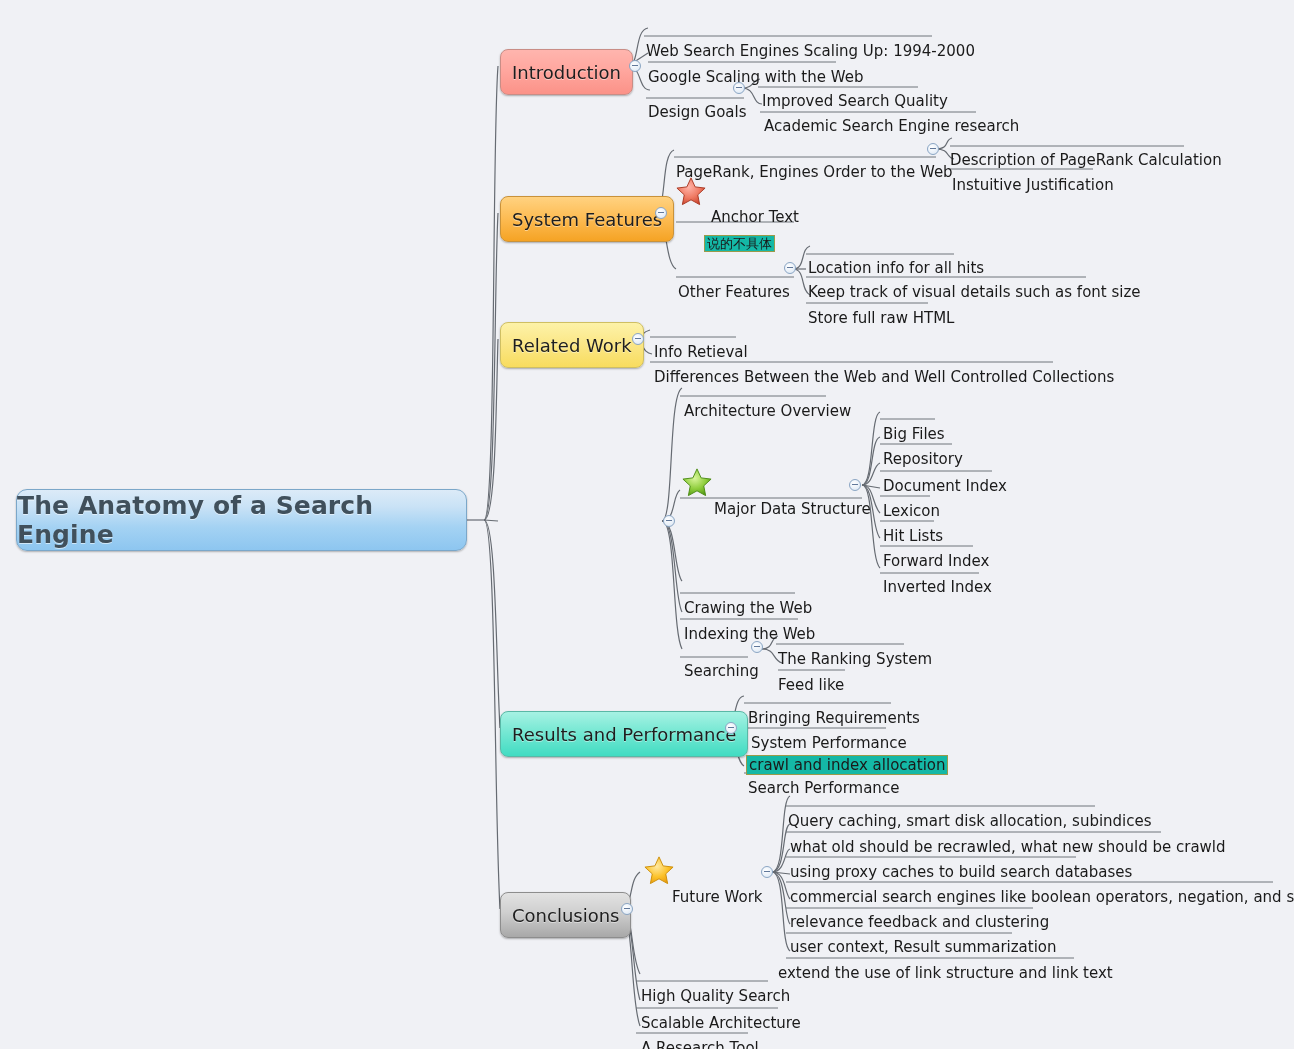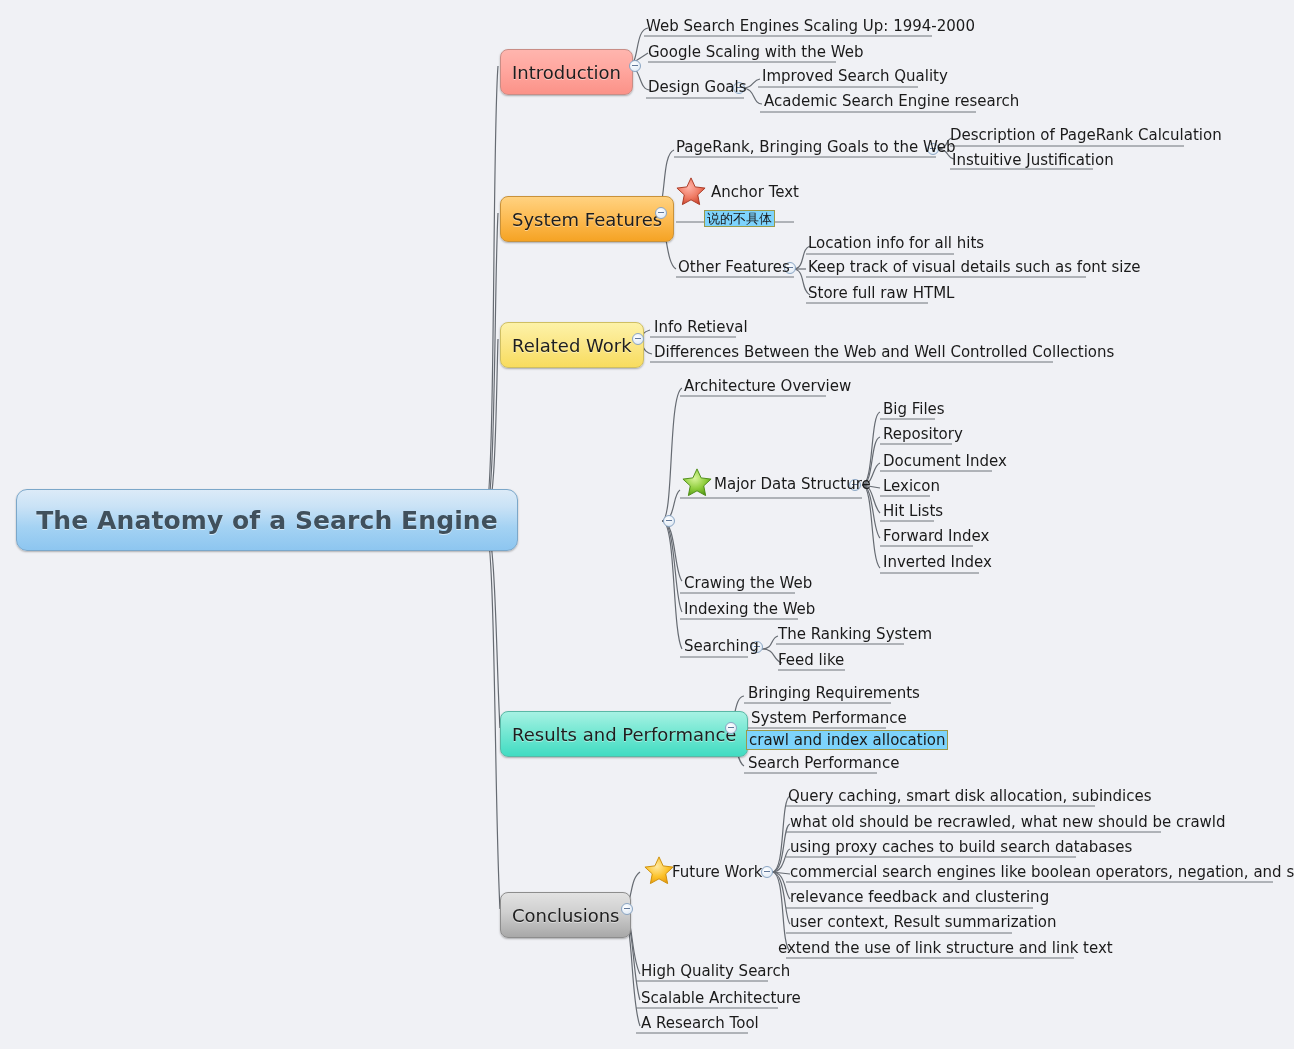--- a/index.html
+++ b/index.html
@@ -17,21 +17,21 @@
 
   #canvas { position: absolute; inset: 0; }
 
   
   #wires { position: absolute; left: 0; top: 0; width: 1294px; height: 1049px; pointer-events: none; }
 
   
   .root-node {
     position: absolute;
     left: 16px; top: 489px;
-    width: 502px; height: 62px;
+    width: 451px; height: 62px;
     border-radius: 11px;
     border: 1px solid #7ba7c9;
     background: linear-gradient(to bottom, #dcebf8 0%, #c9e2f6 28%, #a4d2f3 62%, #8dc6f0 100%);
     box-shadow: 0 1px 2px rgba(0,0,0,0.28);
     display: flex; align-items: center; justify-content: center;
   }
   .root-node .root-label {
     font-size: 25px; font-weight: bold;
     color: #40505c;
     letter-spacing: 0.1px;
@@ -62,24 +62,25 @@
   .bn-grey   { background: linear-gradient(to bottom,#e2e2e2 0%,#cfcfcf 45%,#a8a8a8 100%); border-color:#8d8d8d; }
 
   
   .topic {
     position: absolute;
     white-space: nowrap;
     font-size: 15px;
     color: #1a1a1a;
     line-height: 19px;
     padding: 0 2px 1px 2px;
+    margin-top: 25px;
   }
 
   .hl {
-    background: #7dd3fc;
+    background: #14b8a6;
     border: 1px solid #9a9a4a;
     padding: 0 2px;
   }
   .hl-cjk { font-size: 13px; }
 
   
   .toggle {
     position: absolute;
     width: 12px; height: 12px;
     border-radius: 50%;
@@ -289,21 +290,21 @@
     </defs>
     <polygon points="16,2 20.4,11.6 31,12.9 23.2,20.1 25.2,30.5 16,25.4 6.8,30.5 8.8,20.1 1,12.9 11.6,11.6" fill="url(#gY)" stroke="#cc8d06" stroke-width="1"></polygon>
   </svg>
 
   <div class="topic" style="left:644px; top:17px;">Web Search Engines Scaling Up: 1994-2000</div>
   <div class="topic" style="left:646px; top:43px;">Google  Scaling with the Web</div>
   <div class="topic" style="left:646px; top:78px;">Design Goals</div>
   <div class="topic" style="left:760px; top:67px;">Improved Search Quality</div>
   <div class="topic" style="left:762px; top:92px;">Academic Search Engine research</div>
 
-  <div class="topic" style="left:674px; top:138px;">PageRank, Bringing Goals to the Web</div>
+  <div class="topic" style="left:674px; top:138px;">PageRank, Engines Order to the Web</div>
   <div class="topic" style="left:948px; top:126px;">Description of PageRank Calculation</div>
   <div class="topic" style="left:950px; top:151px;">Instuitive Justification</div>
   <div class="topic" style="left:709px; top:183px;">Anchor Text</div>
   <div class="topic" style="left:702px; top:209px;">
     <span class="hl hl-cjk">说的不具体</span>
   </div>
   <div class="topic" style="left:676px; top:258px;">Other Features</div>
   <div class="topic" style="left:806px; top:234px;">Location info for all hits</div>
   <div class="topic" style="left:806px; top:258px;">Keep track of visual details such as font size</div>
   <div class="topic" style="left:806px; top:284px;">Store full raw HTML</div>

